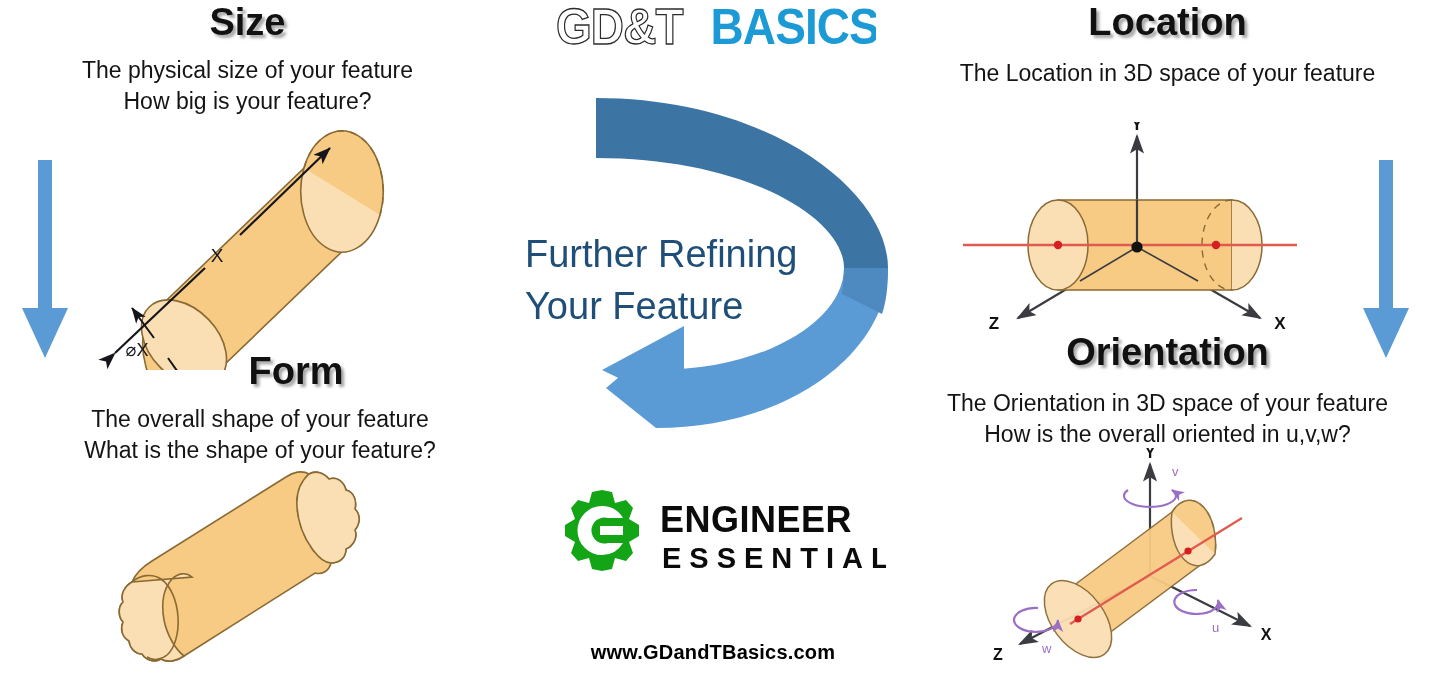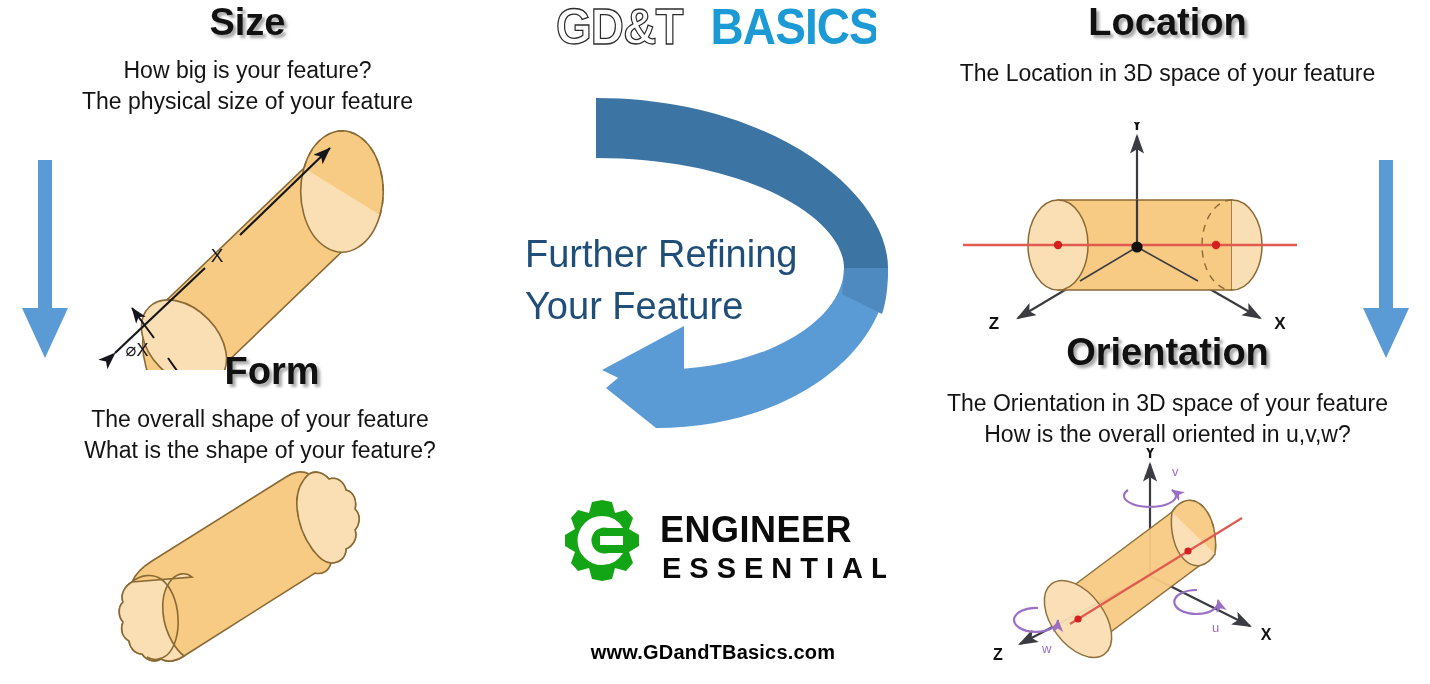--- a/index.html
+++ b/index.html
@@ -17,34 +17,34 @@
   }
   .desc div{white-space:nowrap;}
 
   
   #logo-gdt{left:556px;top:2px;width:320px;height:52px;}
   #refining-text{
     left:525px;top:228px;width:290px;
     font-family:"Liberation Sans","DejaVu Sans",sans-serif;
     font-size:38px;line-height:1.38;color:#1F4E79;font-weight:400;
   }
-  #ee-logo{left:556px;top:498px;width:330px;height:92px;text-decoration:underline;}
+  #ee-logo{left:556px;top:488px;width:330px;height:92px;text-decoration:underline;}
   #site-url{
     left:0;top:641px;width:1430px;text-align:center;
     font-size:20px;font-weight:bold;color:#000;letter-spacing:.2px;
   }
   
   #site-url span{display:inline-block;transform:translateX(-2px);}
 
   
   #size-heading{left:0;top:3px;width:495px;}
   #size-desc{left:0;top:55px;width:495px;}
   #size-figure{left:80px;top:110px;width:340px;height:260px;}
 
-  #form-heading{left:12px;top:352px;width:520px;}
+  #form-heading{left:0;top:352px;width:520px;padding-left:36px;}
   #form-desc{left:0;top:404px;width:520px;}
   #form-figure{left:110px;top:460px;width:300px;height:215px;}
 
   
   #location-heading{left:905px;top:3px;width:525px;}
   #location-desc{left:905px;top:58px;width:525px;}
   #location-figure{left:960px;top:122px;width:340px;height:218px;}
 
   #orientation-heading{left:905px;top:333px;width:525px;}
   #orientation-desc{left:905px;top:388px;width:525px;}
@@ -53,22 +53,22 @@
   
   #left-flow-arrow{left:14px;top:160px;width:62px;height:200px;}
   #right-flow-arrow{left:1355px;top:160px;width:62px;height:200px;}
   #center-curve-arrow{left:596px;top:88px;width:310px;height:355px;}
 </style>
 </head>
 <body>
 
 <div class="abs heading" id="size-heading">Size</div>
 <div class="abs desc" id="size-desc">
+  <div>The physical size of your feature</div>
   <div>How big is your feature?</div>
-  <div>The physical size of your feature</div>
 </div>
 
 <div class="abs" id="size-figure">
   <svg width="340" height="260" viewBox="0 0 340 260">
     <defs>
       <marker id="arrHead" markerWidth="9" markerHeight="9" refX="7.6" refY="3" orient="auto">
         <path d="M0,0 L8,3 L0,6 L2,3 z" fill="#15151c"></path>
       </marker>
     </defs>
 

